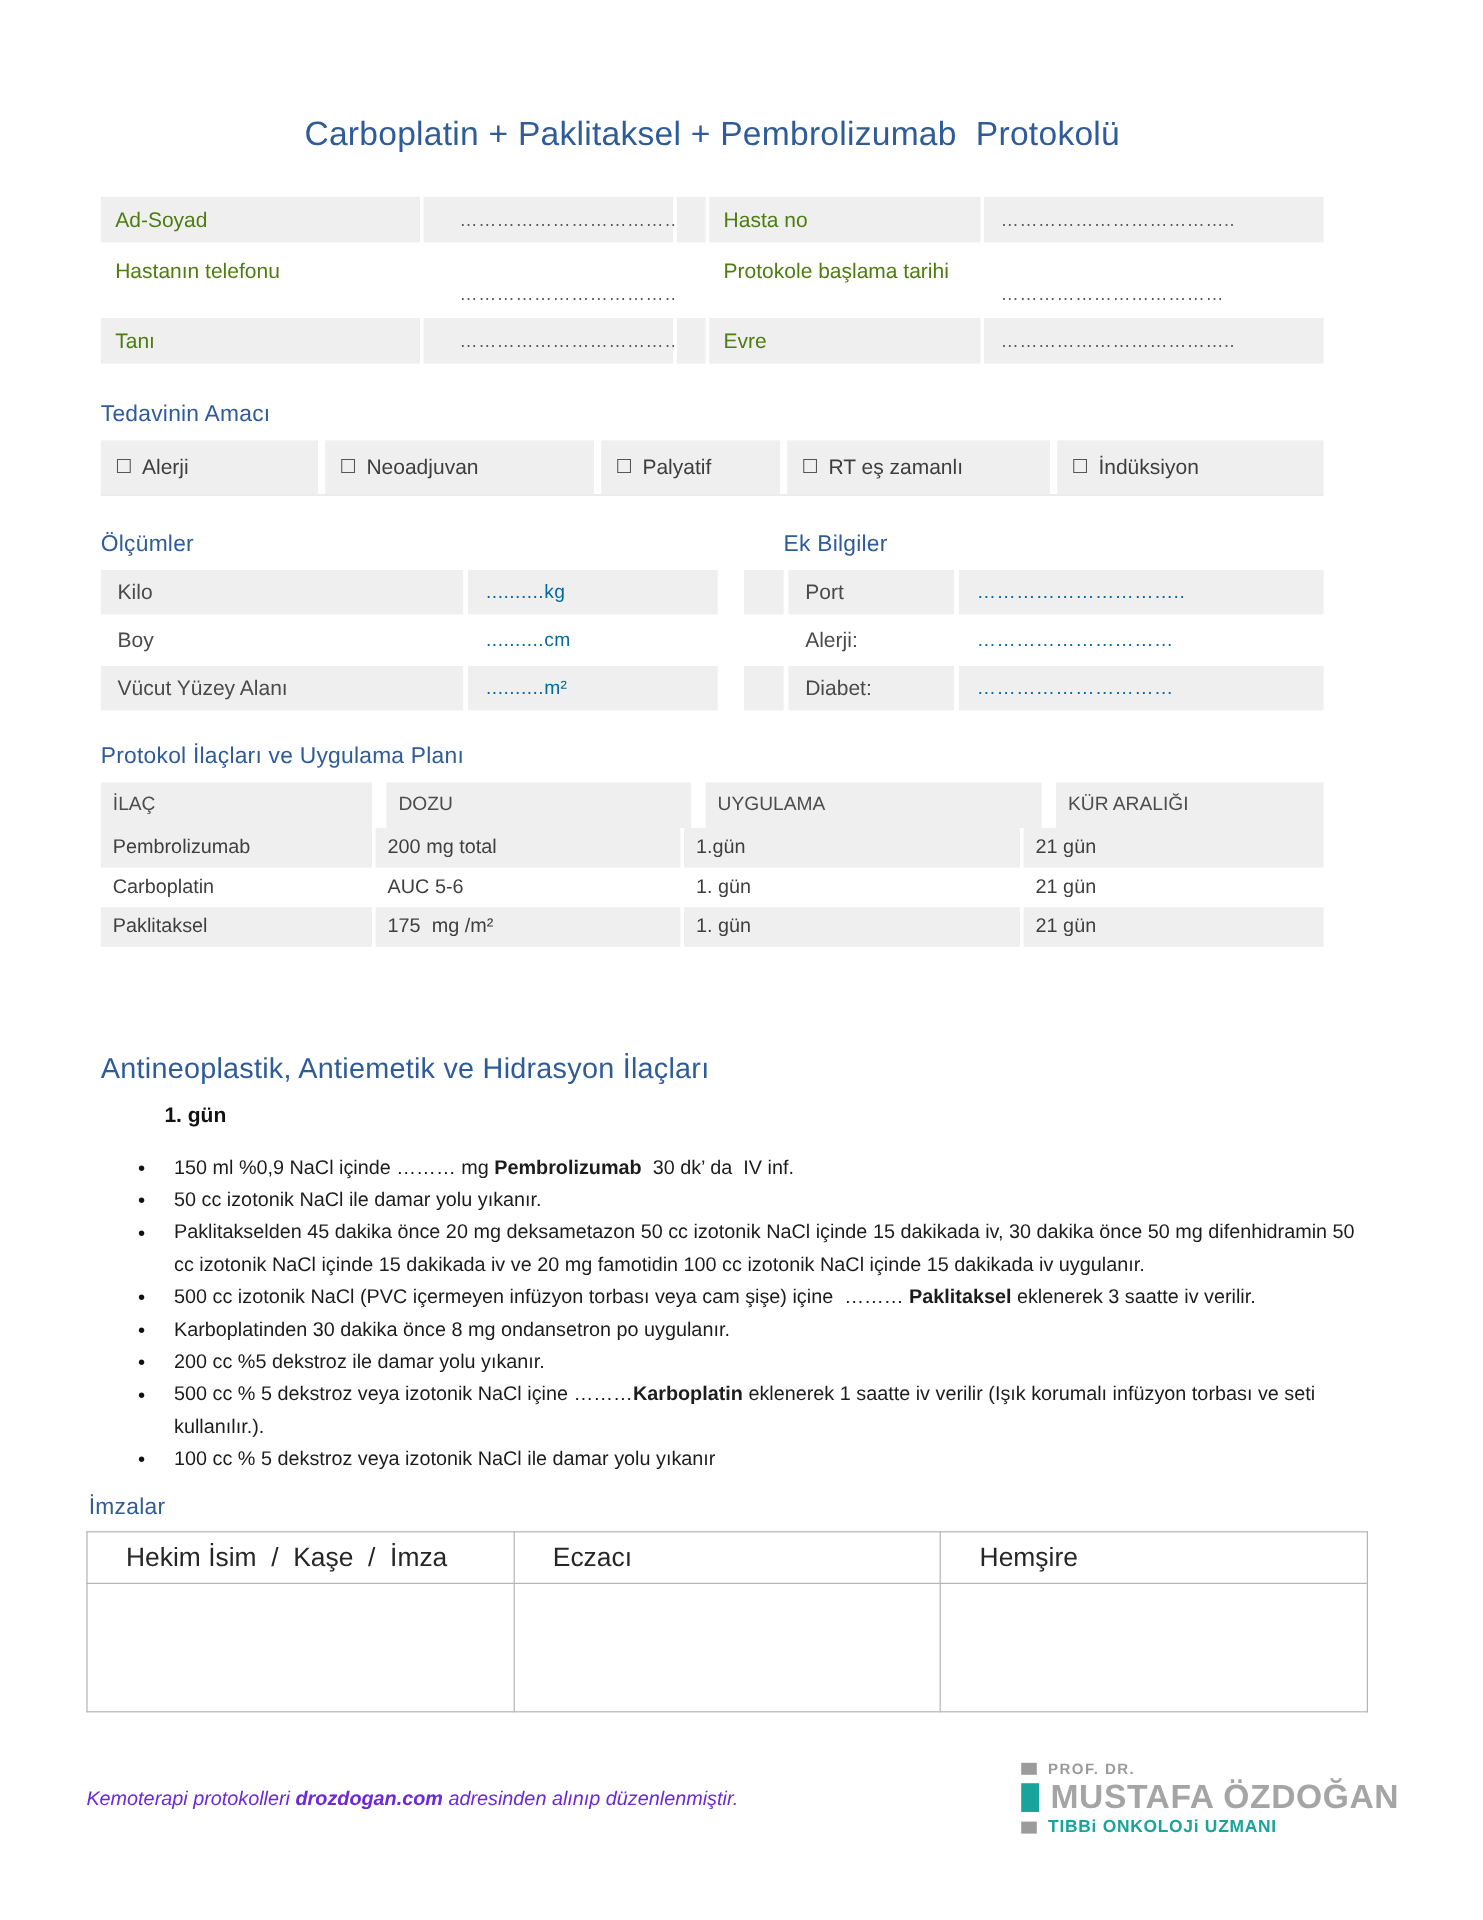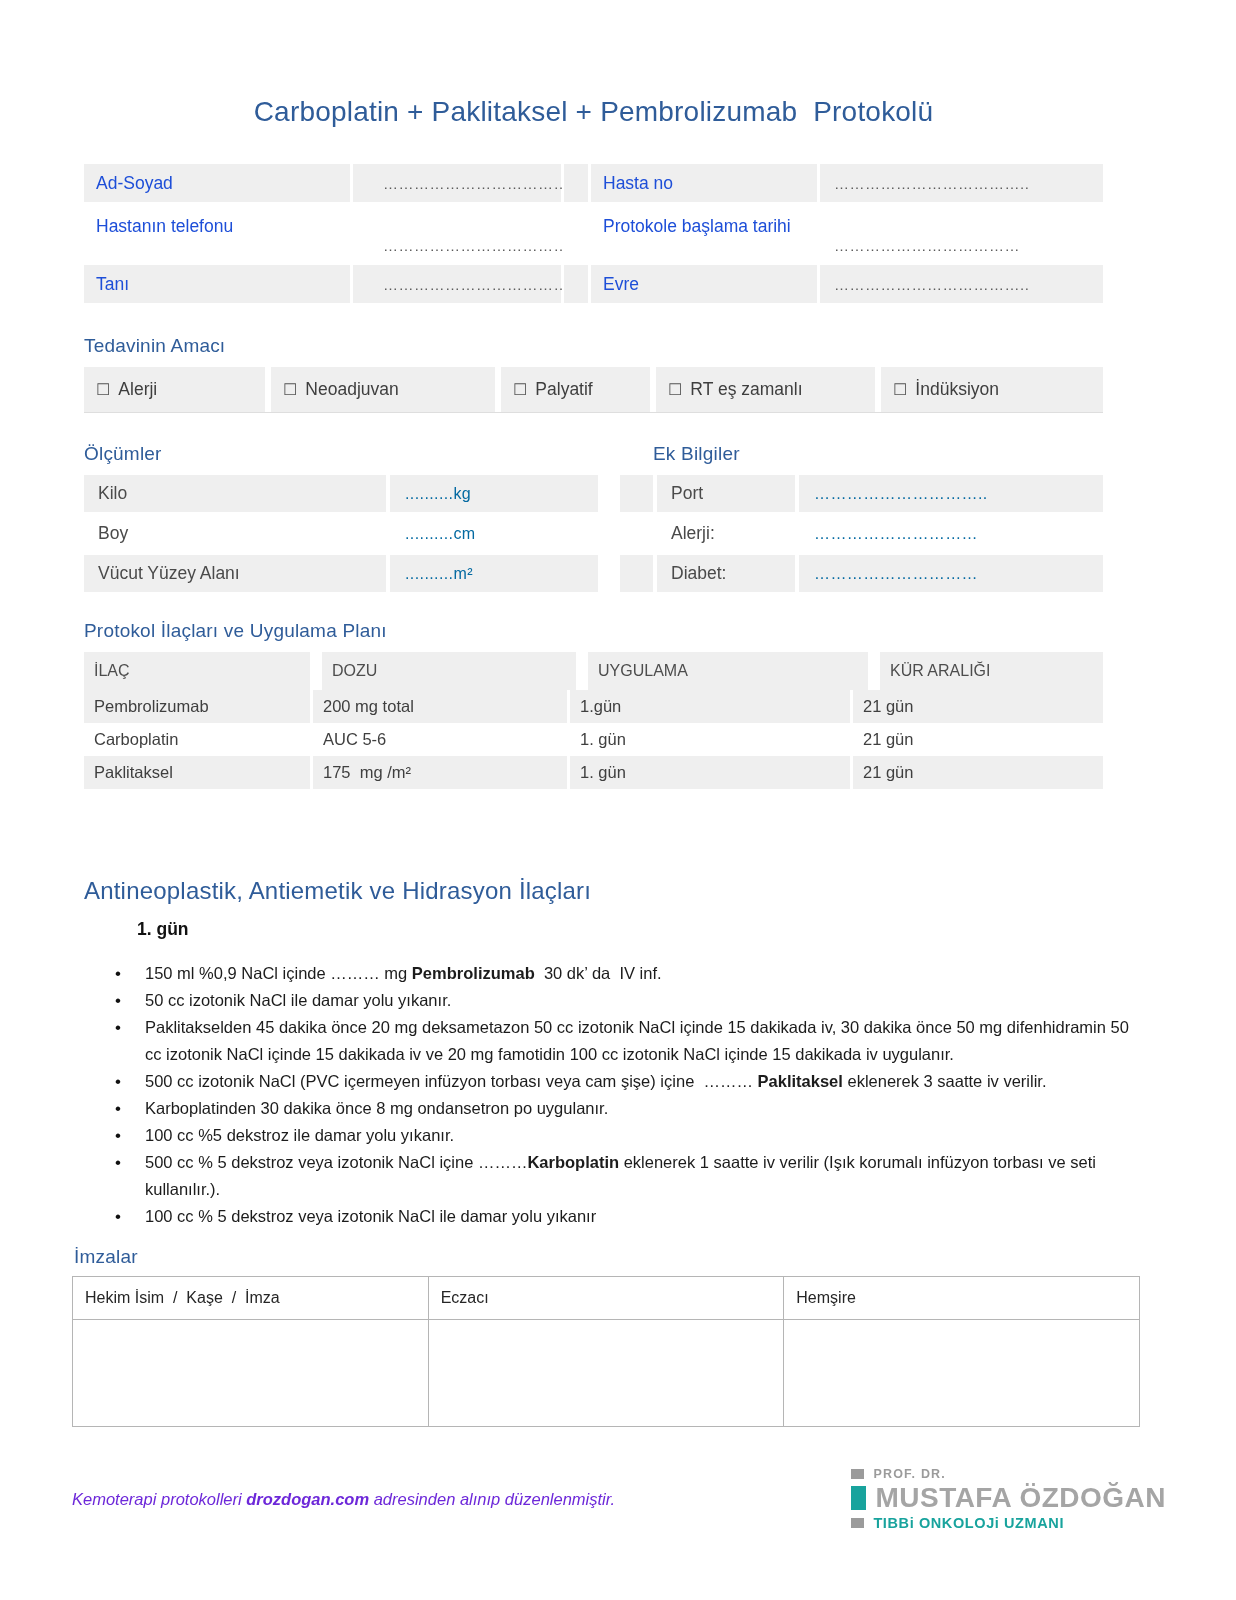--- a/index.html
+++ b/index.html
@@ -24,21 +24,21 @@
     letter-spacing:.2px;
   }
 
   
   .patient{margin:36px 84px 0 84px;width:1019px;}
   .p-row{
     display:grid;grid-template-columns:266px 208px 24px 226px 1fr;
     column-gap:3px;height:38px;
   }
   .p-row .cell{background:var(--gray,#efefef);display:flex;align-items:center;}
-  .p-row .lbl{padding-left:12px;font-size:17.5px;color:#1d4ed8;}
+  .p-row .lbl{padding-left:12px;font-size:17.5px;color:#4d7c0f;}
   .p-row .val{font-size:15px;color:#5a5a5a;letter-spacing:.5px;}
   .p-row .v1{padding-left:30px;}
   .p-row .v2{padding-left:14px;}
   .p-row-white{height:58px;margin:2px 0 3px 0;}
   .p-row-white .cell{background:#ffffff;}
   .p-row-white .lbl{align-items:flex-start;padding-top:12px;}
   .p-row-white .val{align-items:flex-end;padding-bottom:8px;}
 
   
   .purpose-head{margin-top:32px;}
@@ -92,22 +92,22 @@
   }
   .bullets b{font-weight:700;}
 
   
   .sign-head{margin-top:16px;margin-left:74px;}
   .sign-table{
     margin:8px 0 0 72px;width:1068px;border-collapse:collapse;table-layout:fixed;
   }
   .sign-table th,.sign-table td{border:1px solid #b5b5b5;}
   .sign-table th{
-    height:40px;text-align:left;padding-left:12px;font-weight:400;
-    font-size:16px;color:#262626;white-space:pre-wrap;
+    height:40px;text-align:left;padding-left:32px;font-weight:400;
+    font-size:22px;color:#262626;white-space:pre-wrap;
   }
   .sign-table td{height:104px;}
 
   
   .footer{
     margin:40px 0 0 72px;width:1100px;display:flex;align-items:center;justify-content:space-between;
   }
   .footer-note{font-style:italic;font-size:16.5px;color:#6d28d9;white-space:pre-wrap;}
   .footer-note b{font-weight:700;}
   .logo{display:flex;flex-direction:column;row-gap:3px;margin-right:6px;}
@@ -243,21 +243,21 @@
     </div>
 
   <div class="h2 admin-head">Antineoplastik, Antiemetik ve Hidrasyon İlaçları</div>
   <div class="day-label">1. gün</div>
   <ul class="bullets">
       <li><span>150 ml %0,9 NaCl içinde ……… mg </span><b>Pembrolizumab</b><span>  30 dk’ da  IV inf.</span></li>
       <li><span>50 cc izotonik NaCl ile damar yolu yıkanır.</span></li>
       <li><span>Paklitakselden 45 dakika önce 20 mg deksametazon 50 cc izotonik NaCl içinde 15 dakikada iv, 30 dakika önce 50 mg difenhidramin 50 cc izotonik NaCl içinde 15 dakikada iv ve 20 mg famotidin 100 cc izotonik NaCl içinde 15 dakikada iv uygulanır.</span></li>
       <li><span>500 cc izotonik NaCl (PVC içermeyen infüzyon torbası veya cam şişe) içine  ……… </span><b>Paklitaksel</b><span> eklenerek 3 saatte iv verilir.</span></li>
       <li><span>Karboplatinden 30 dakika önce 8 mg ondansetron po uygulanır.</span></li>
-      <li><span>100 cc %5 dekstroz ile damar yolu yıkanır.</span></li>
+      <li><span>200 cc %5 dekstroz ile damar yolu yıkanır.</span></li>
       <li><span>500 cc % 5 dekstroz veya izotonik NaCl içine ………</span><b>Karboplatin</b><span> eklenerek 1 saatte iv verilir (Işık korumalı infüzyon torbası ve seti kullanılır.).</span></li>
       <li><span>100 cc % 5 dekstroz veya izotonik NaCl ile damar yolu yıkanır</span></li>
     </ul>
 
   <div class="h2 sign-head">İmzalar</div>
   <table class="sign-table">
     <thead>
         <tr>
           <th>Hekim İsim  /  Kaşe  /  İmza</th>
           <th>Eczacı</th>

